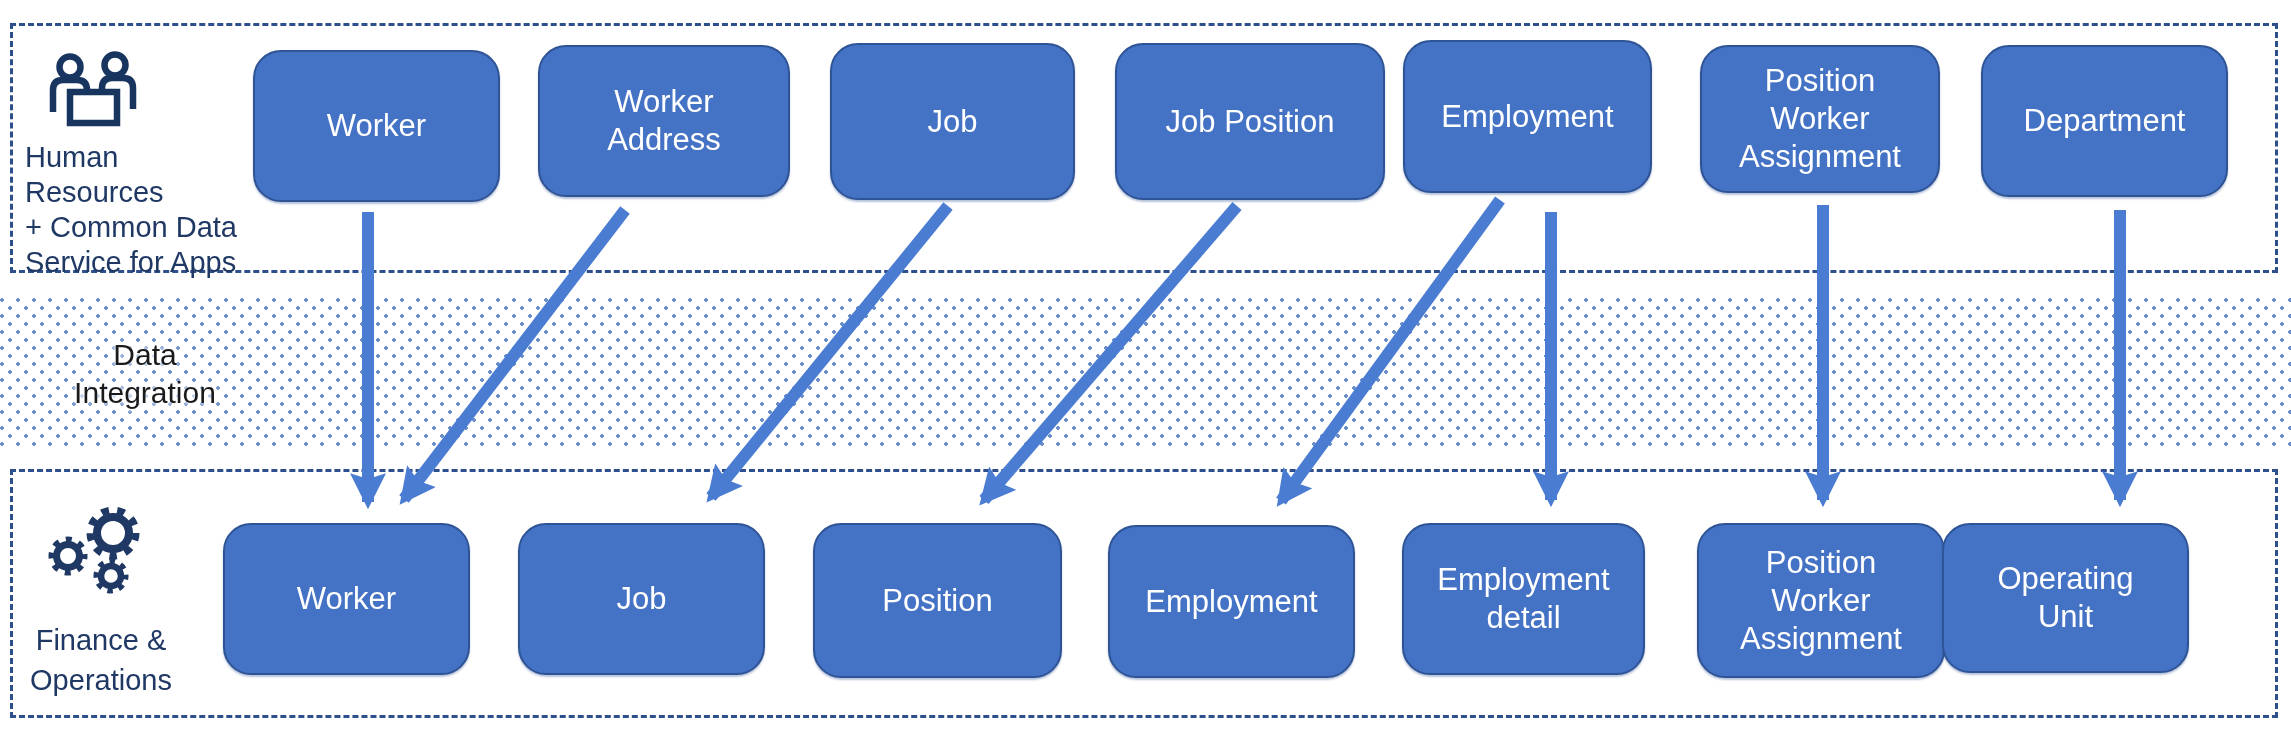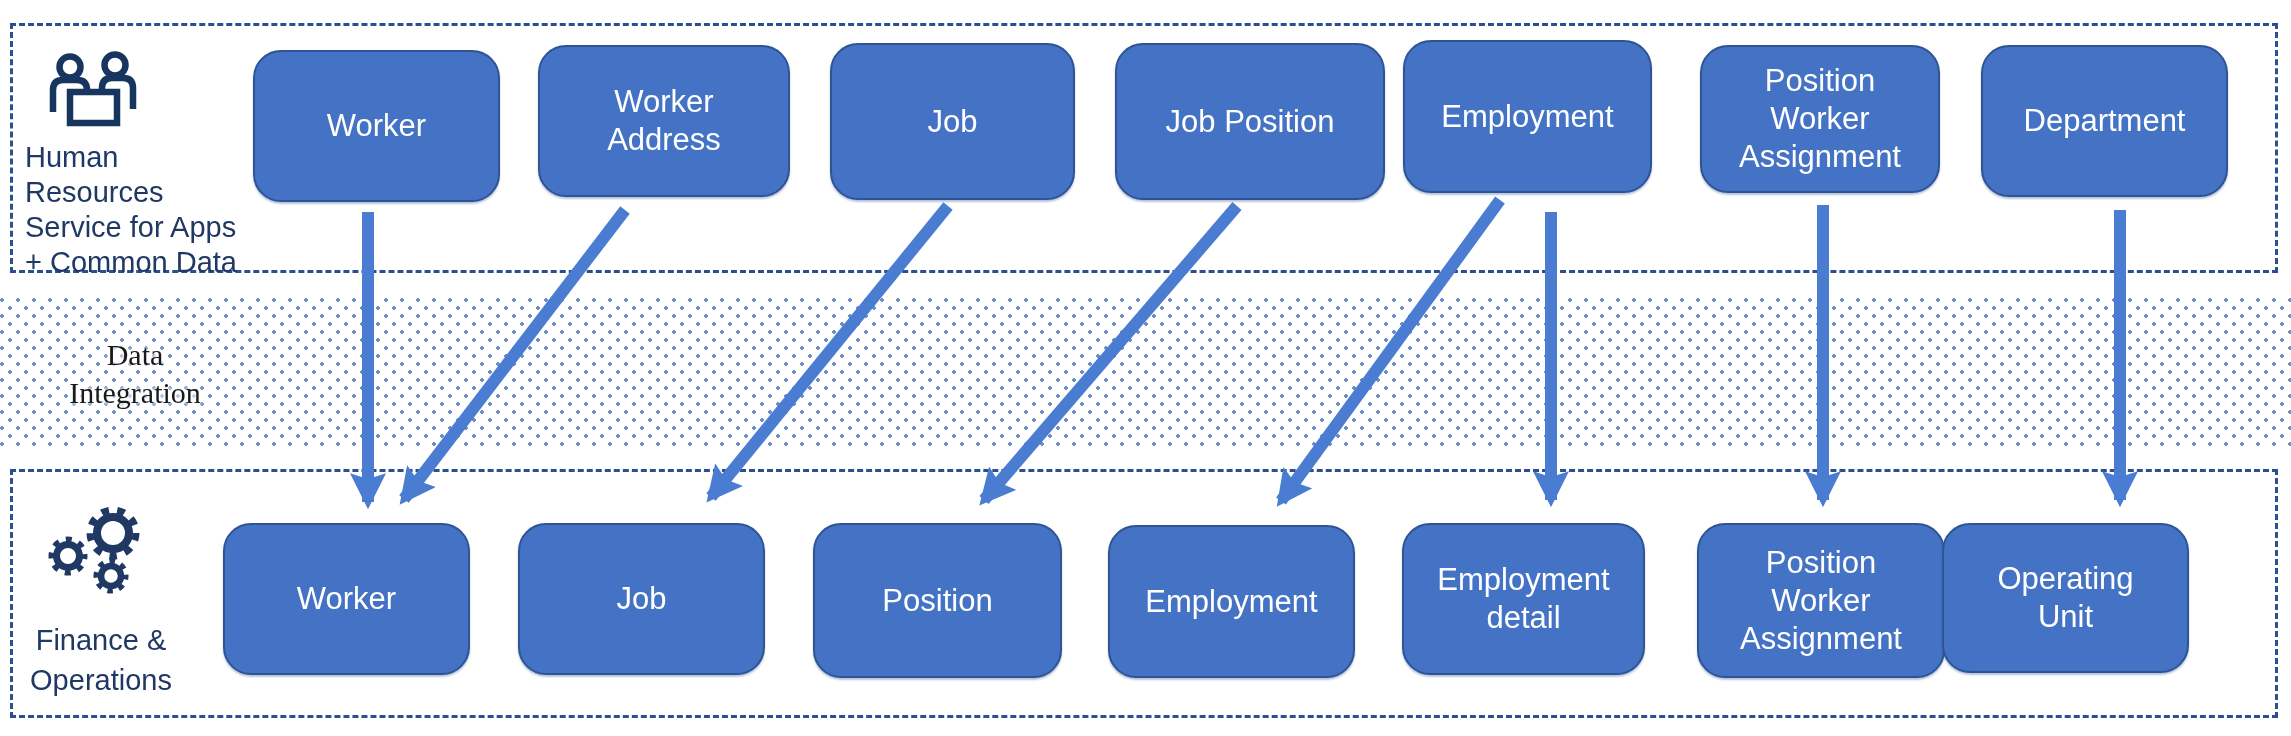--- a/index.html
+++ b/index.html
@@ -12,23 +12,23 @@
     background-image:
       radial-gradient(circle,#6b8fce 1.7px,transparent 2.1px),
       radial-gradient(circle,#6b8fce 1.7px,transparent 2.1px);
     background-size:16px 16px,16px 16px;
     background-position:2px 4px,10px 12px;}
   .box{position:absolute;box-sizing:border-box;background:#4472c4;border:2.5px solid #2f5496;
        border-radius:28px;color:#fff;display:flex;flex-direction:column;align-items:center;
        justify-content:center;text-align:center;font-size:31px;line-height:38px;
        box-shadow:0 2px 2px rgba(47,84,150,.35);}
   .side-label{position:absolute;color:#1f3864;font-size:29px;line-height:35px;}
-  .di-label{position:absolute;left:35px;top:336px;width:200px;text-align:center;color:#1a1a1a;
+  .di-label{position:absolute;left:45px;top:336px;width:200px;text-align:center;color:#1a1a1a;
             font-size:30px;line-height:38px;
-            text-shadow:0 0 5px #fff,0 0 5px #fff,0 0 8px #fff;font-family:Liberation Serif, serif;}
+            text-shadow:0 0 5px #fff,0 0 5px #fff,0 0 8px #fff;}
   .fo-label{left:18px;top:620px;width:166px;text-align:center;font-size:29px;line-height:40px;}
   .hr-label{left:25px;top:140px;width:230px;text-align:left;}
   .arrows{position:absolute;left:0;top:0;z-index:3;}
   .lane-icon{position:absolute;z-index:2;}
 </style>
 </head>
 <body>
 
 <div class="canvas">
 
@@ -41,22 +41,22 @@
       <path d="M13 82 V60 Q13 50 23 50 H37 Q47 50 47 60 V82"></path>
       <circle cx="30" cy="37" r="10.5"></circle>
       <path d="M62 79 V58 Q62 48 72 48 H83 Q93 48 93 58 V79"></path>
       <circle cx="75" cy="35" r="10.5"></circle>
       <rect x="30" y="62" width="47" height="31"></rect>
     </g>
   </svg>
 
   <div class="side-label hr-label">
     <div>Human Resources</div>
+    <div>+ Common Data</div>
     <div>Service for Apps</div>
-    <div>+ Common Data</div>
   </div>
 
   <div class="di-label">
     <div>Data</div>
     <div>Integration</div>
   </div>
 
   <svg class="lane-icon" style="left:35px;top:500px" width="120" height="100" viewBox="0 0 120 100">
     <g stroke="#1f3864" fill="none">
       <circle cx="78" cy="33" r="23" stroke-width="7" stroke-dasharray="7.5 8.5"></circle>

